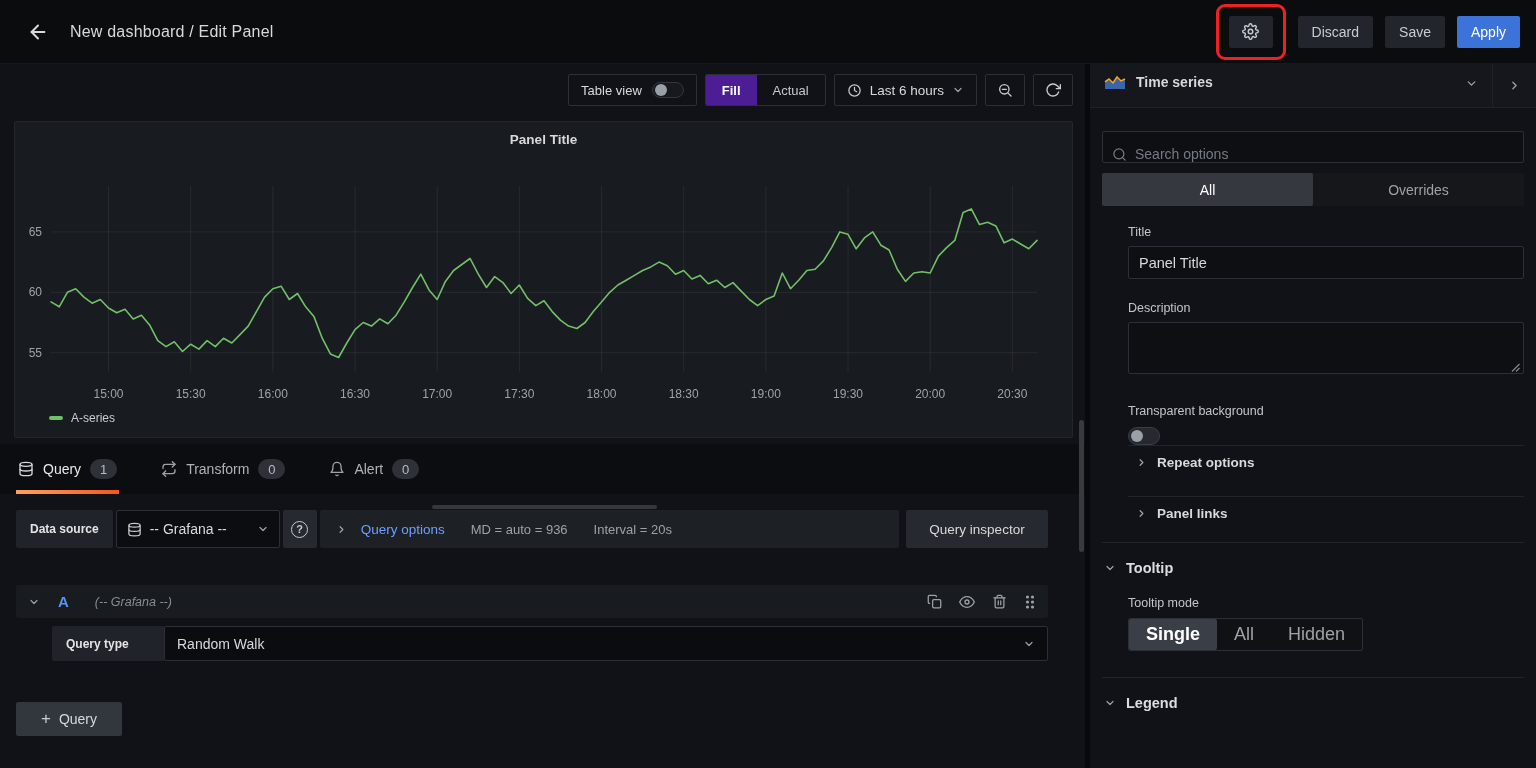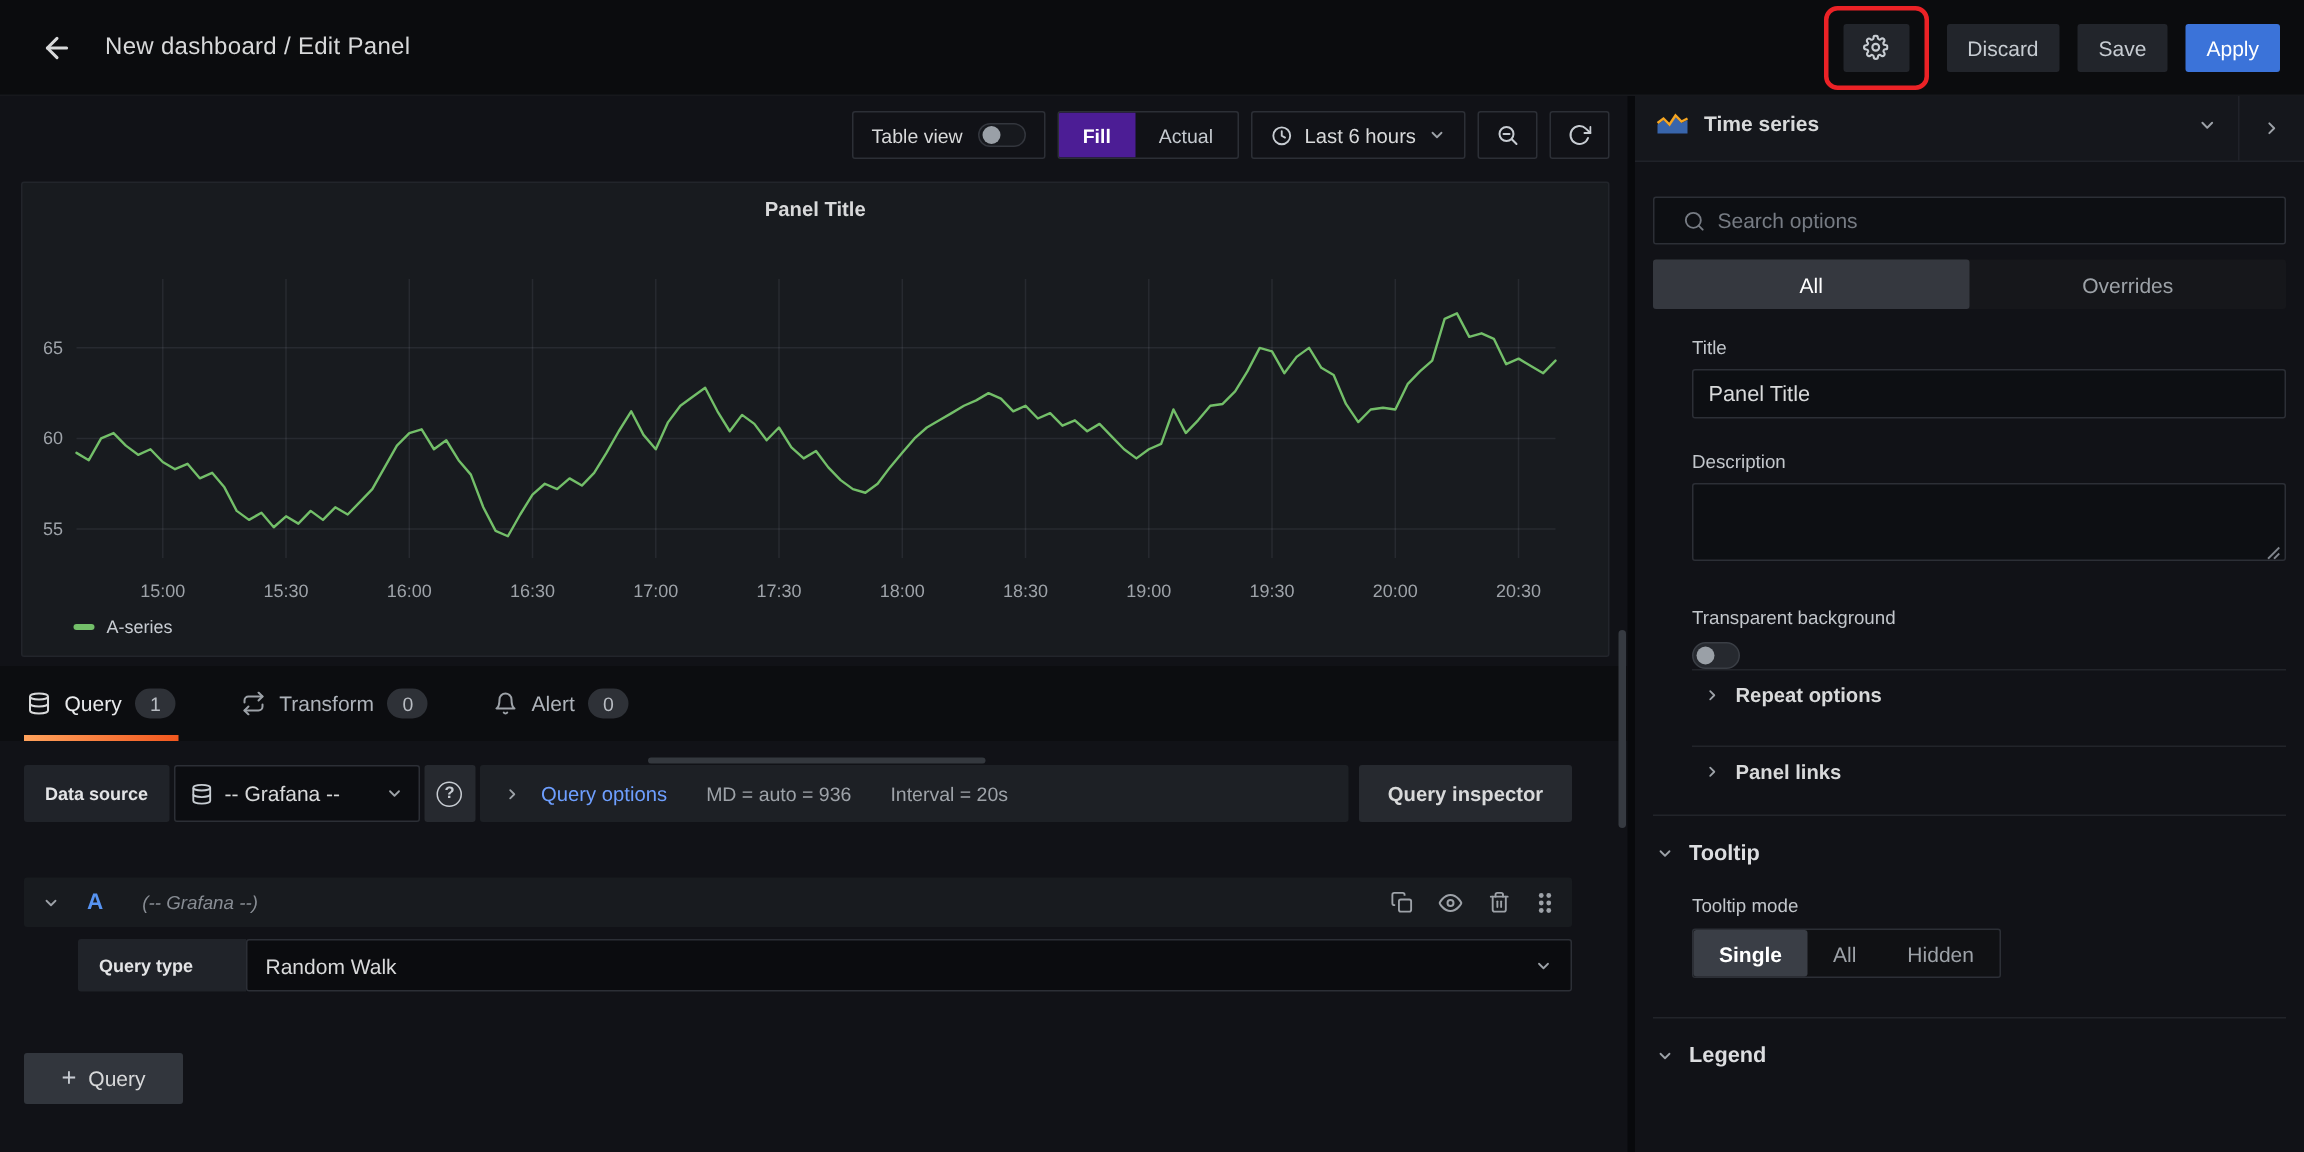--- a/index.html
+++ b/index.html
@@ -74,21 +74,21 @@
     display:flex; align-items:center; gap:8px; padding:0 10px; font-size:14px; cursor:pointer; }
   .help-btn { width:34px; background:#26292f; border-radius:2px; display:flex; align-items:center;
     justify-content:center; cursor:pointer; color:#c7ccd2; }
   .help-circ { width:17px; height:17px; border:1.5px solid #c7ccd2; border-radius:50%;
     font-size:11px; font-weight:700; display:flex; align-items:center; justify-content:center; }
   .opt-bar { flex:1; background:#1d2025; border-radius:2px; display:flex; align-items:center;
     gap:14px; padding:0 16px; cursor:pointer; }
   .opt-bar .lbl { color:#6e9fff; font-size:13.5px; font-weight:500; }
   .opt-bar .stat { color:#9da2a8; font-size:13px; margin-left:12px; }
   .inspector { width:142px; margin-left:4px; background:#26292f; border-radius:2px; display:flex;
-    align-items:center; justify-content:center; font-size:13.5px; font-weight:700; color:#d8d9da; cursor:pointer; }
+    align-items:center; justify-content:center; font-size:13.5px; font-weight:400; color:#d8d9da; cursor:pointer; }
 
   .qrow { margin-top:37px; height:33px; background:#181b1f; border-radius:2px; display:flex;
     align-items:center; padding:0 12px; gap:10px; }
   .ref-letter { color:#5794f2; font-size:15px; font-weight:700; margin-left:8px; }
   .ds-name { color:#888d94; font-size:12.5px; font-style:italic; margin-left:16px; }
   .qrow-icons { margin-left:auto; display:flex; align-items:center; gap:17px; color:#9da2a8; }
   .qrow-icons > * { cursor:pointer; }
   .qtyperow { margin-top:8px; margin-left:36px; display:flex; height:35px; }
   .qtype-chip { width:112px; background:#202329; border-radius:2px 0 0 2px; display:flex;
     align-items:center; padding:0 14px; font-size:12px; font-weight:700; color:#e3e4e6; }
@@ -102,21 +102,21 @@
 
   
   .viz-header { height:44px; background:#15171c; border-bottom:1px solid #202229; display:flex; }
   .viz-select { flex:1; display:flex; align-items:flex-end; gap:10px; padding:17px 14px; cursor:pointer; }
   .viz-select .name { font-size:14px; font-weight:700; color:#d8d9da; }
   .viz-select .chev { margin-left:auto; color:#9da2a8; }
   .expand-btn { width:44px; border-left:1px solid #202229; display:flex; align-items:center;
     justify-content:center; color:#9da2a8; cursor:pointer; }
   .opts-body { padding:23px 12px 0 12px; overflow:hidden; }
   .search-box { height:32px; background:#0d0f13; border:1px solid #2c2f36; border-radius:2px;
-    display:flex; align-items:center; gap:8px; padding:0 19px; color:#767b83; }
+    display:flex; align-items:flex-end; gap:8px; padding:0 9px; color:#767b83; }
   .search-box input { flex:1; background:transparent; border:none; outline:none; color:#d8d9da;
     font-size:14px; font-family:"Liberation Sans",sans-serif; }
   .search-box input::placeholder { color:#767b83; }
   .ov-tabs { margin-top:10px; height:33px; background:#16171b; border-radius:2px; display:flex; }
   .ov-tab { flex:1; display:flex; align-items:center; justify-content:center; font-size:14px;
     color:#9da2a8; cursor:pointer; border-radius:2px; }
   .ov-tab.sel { background:#35383f; color:#ffffff; font-weight:500; }
   .sec-head { display:flex; align-items:center; gap:10px; cursor:pointer; padding-left:2px; }
   .sec-head .txt { font-size:14.5px; font-weight:700; color:#dcdde0; }
   .sec-head .chev { color:#9da2a8; }
@@ -129,21 +129,21 @@
     border-radius:2px; resize:none; outline:none; color:#d8d9da; font-family:"Liberation Sans",sans-serif; }
   .resize-corner { position:absolute; right:4px; bottom:6px; color:#80858d; }
   .toggle { width:32px; height:18px; border-radius:9px; background:#26292f; border:1px solid #3a3e45;
     position:relative; cursor:pointer; }
   .toggle .knob { position:absolute; left:2px; top:2px; width:12px; height:12px; border-radius:50%; background:#9aa0a7; }
   .sub-row { height:34px; display:flex; align-items:center; gap:10px; border-top:1px solid #22242a;
     padding-left:8px; cursor:pointer; }
   .sub-row .txt { font-size:13.5px; font-weight:700; color:#d8d9da; }
   .divider { border-top:1px solid #22242a; }
   .seg2 { display:inline-flex; height:33px; border:1px solid #2c2f36; background:#101114; border-radius:2px; }
-  .seg2 .opt { padding:0 17px; display:flex; align-items:center; font-size:14px; color:#9da2a8; cursor:pointer; }
+  .seg2 .opt { padding:0 17px; display:flex; align-items:center; font-size:18px; color:#9da2a8; cursor:pointer; }
   .seg2 .opt.sel { background:#3a3e46; color:#ffffff; font-weight:700; border-radius:2px; }
 </style>
 </head>
 <body>
 
 <div class="topnav">
   <div class="back-btn">
     <svg width="22" height="22" viewBox="0 0 24 24" fill="none" stroke="currentColor" stroke-width="2.2" stroke-linecap="round" stroke-linejoin="round">
         <line x1="19" y1="12" x2="5" y2="12"></line>
         <polyline points="12 19 5 12 12 5"></polyline>

